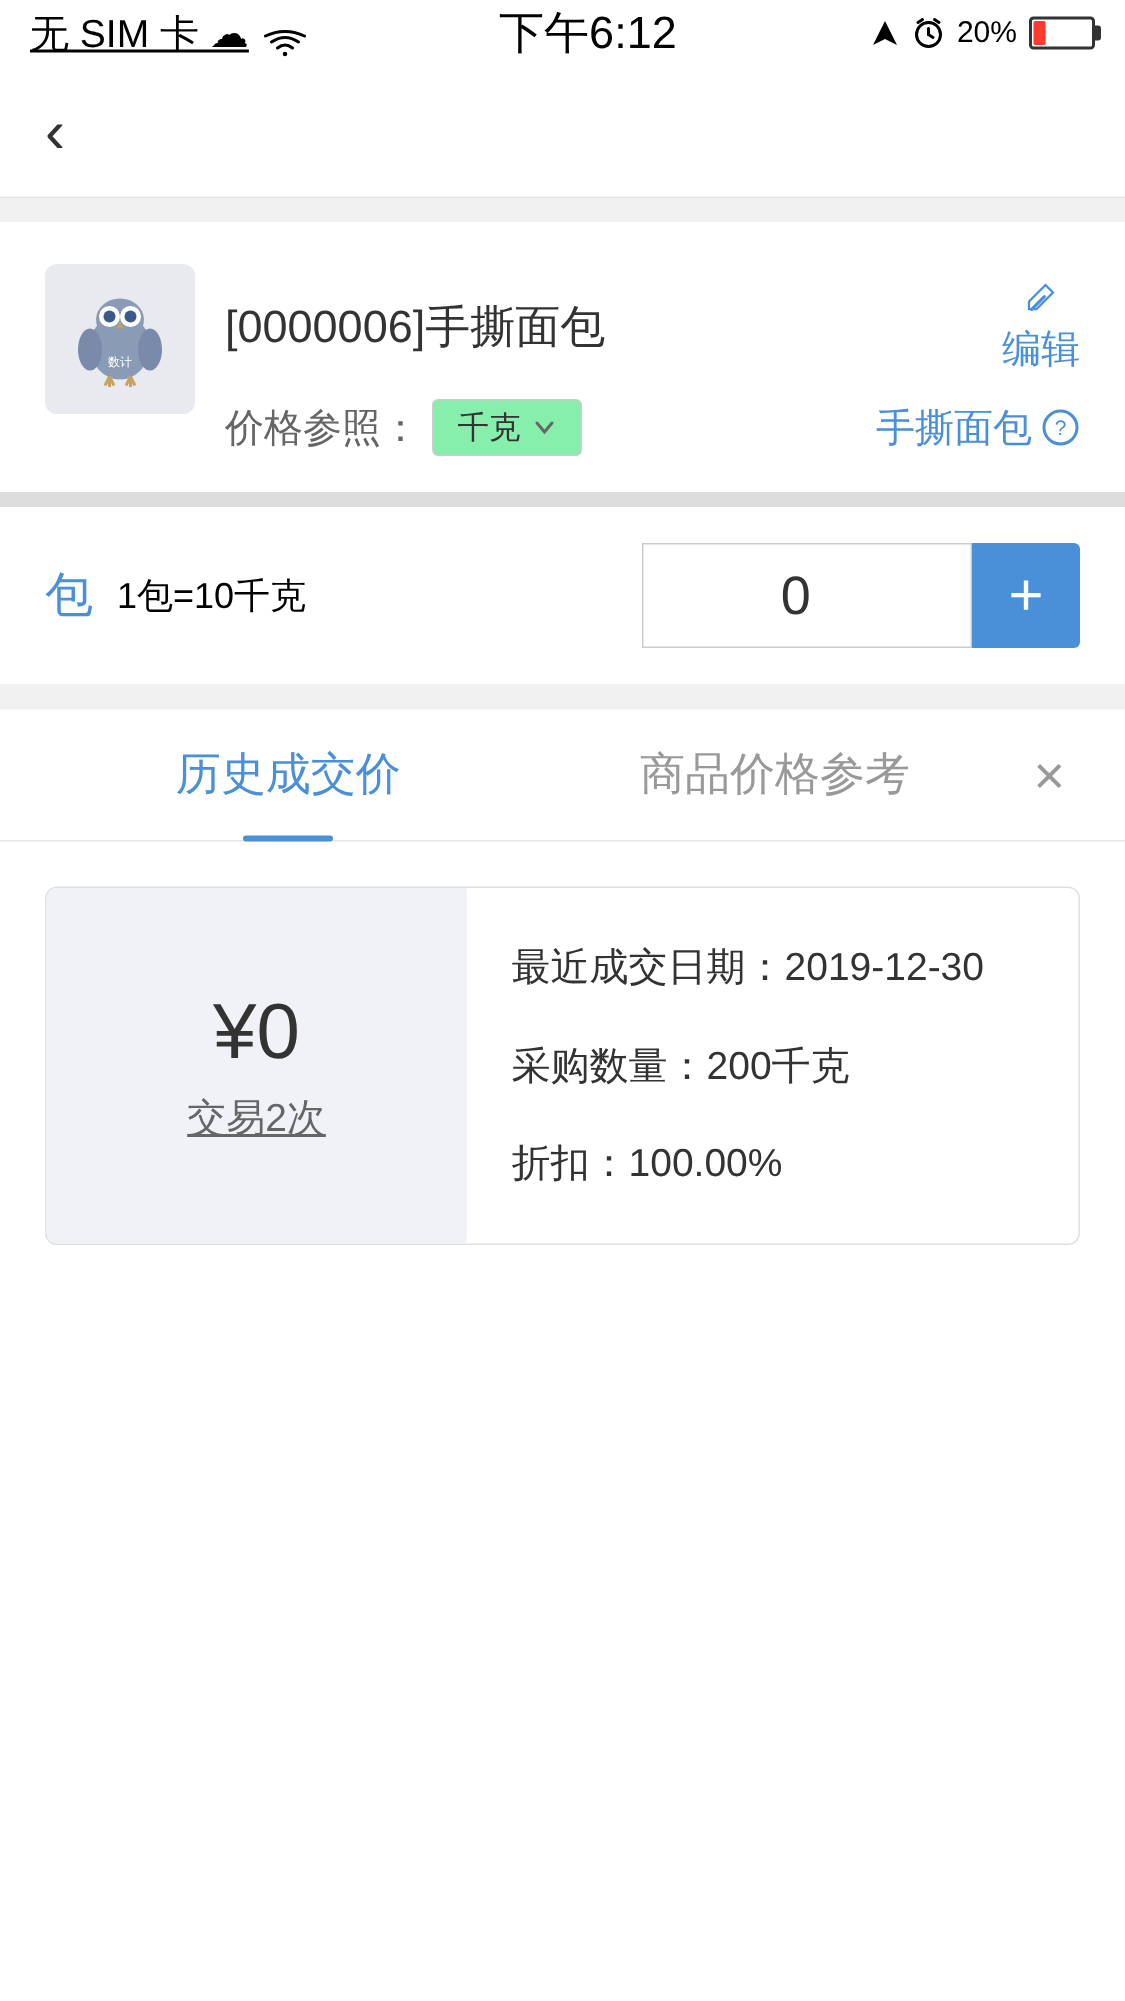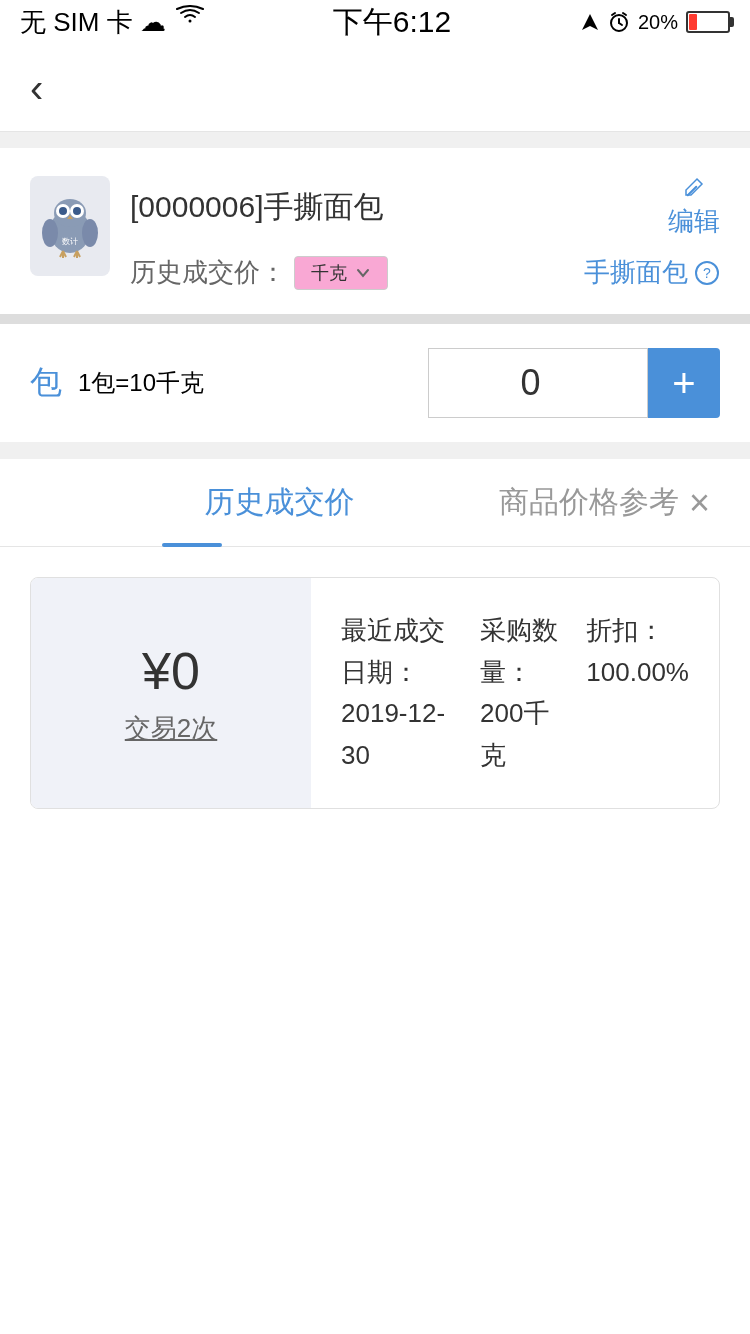--- a/index.html
+++ b/index.html
@@ -18,24 +18,25 @@
       height: 44px;
       background: #fff;
       display: flex;
       align-items: center;
       justify-content: space-between;
       padding: 0 20px;
       font-size: 28px;
     }
     .status-left {
       display: flex;
-      align-items: flex-start;
+      align-items: flex-end;
       gap: 10px;
       font-size: 26px;
       color: #000;
+      text-decoration: underline;
     }
     .status-center {
       font-size: 30px;
       font-weight: 500;
       color: #000;
     }
     .status-right {
       display: flex;
       align-items: center;
       gap: 8px;
@@ -102,35 +103,36 @@
       background: #fff;
       margin-top: 16px;
       padding: 28px 30px 24px;
     }
     .product-row {
       display: flex;
       align-items: flex-start;
       gap: 20px;
     }
     .product-thumb {
-      width: 80px;
+      width: 100px;
       height: 100px;
       background: #e8eaf0;
       border-radius: 8px;
       display: flex;
       align-items: center;
       justify-content: center;
       flex-shrink: 0;
     }
     .owl-logo {
       width: 70px;
       height: 70px;
     }
     .product-info {
       flex: 1;
+      margin-top: 11px;
     }
     .product-name-row {
       display: flex;
       justify-content: space-between;
       align-items: center;
       margin-bottom: 16px;
     }
     .product-name {
       font-size: 30px;
       color: #333;
@@ -151,23 +153,23 @@
       align-items: center;
     }
     .unit-label {
       font-size: 26px;
       color: #666;
     }
     .unit-select {
       border: 1px solid #ccc;
       border-radius: 4px;
       padding: 4px 16px;
-      font-size: 18px;
-      color: #333;
-      background: #f9a8d4;
+      font-size: 21px;
+      color: #333;
+      background: #86efac;
       display: flex;
       align-items: center;
       gap: 8px;
       cursor: pointer;
     }
     .price-ref {
       font-size: 26px;
       color: #4a90d9;
       display: flex;
       align-items: center;
@@ -248,21 +250,21 @@
     }
     .tab-item {
       flex: 1;
       text-align: center;
       font-size: 30px;
       color: #999;
       cursor: pointer;
       height: 88px;
       display: flex;
       flex-direction: column;
-      align-items: flex-end;
+      align-items: center;
       justify-content: center;
       position: relative;
     }
     .tab-item.active {
       color: #4a90d9;
     }
     .tab-item.active::after {
       content: '';
       position: absolute;
       bottom: 0;
@@ -310,21 +312,21 @@
     .price-transactions {
       font-size: 26px;
       color: #666;
       margin-top: 10px;
       text-decoration: underline;
     }
     .price-card-right {
       flex: 1;
       padding: 32px 30px;
       display: flex;
-      flex-direction: row;
+      flex-direction: column;
       justify-content: center;
       gap: 24px;
     }
     .price-detail-row {
       font-size: 26px;
       color: #333;
       line-height: 1.6;
     }
 
     
@@ -409,21 +411,21 @@
         <span class="edit-btn">
           <svg width="22" height="22" viewBox="0 0 22 22">
             <rect x="2" y="14" width="14" height="2" rx="1" fill="#4a90d9" transform="rotate(-45 9 15)"></rect>
             <path d="M14 3 L19 8 L8 19 L3 19 L3 14 Z" stroke="#4a90d9" stroke-width="1.5" fill="none"></path>
           </svg>
           <span>编辑</span>
         </span>
       </div>
       <div class="unit-row">
         <div style="display:flex;align-items:center;gap:8px;">
-          <span class="unit-label">历史成交价：</span>
+          <span class="unit-label">价格参照：</span>
           <div class="unit-select">
             <span>千克</span>
             <svg width="16" height="16" viewBox="0 0 16 16">
               <polyline points="3,5 8,11 13,5" stroke="#666" stroke-width="2" fill="none" stroke-linecap="round"></polyline>
             </svg>
           </div>
         </div>
         <div class="price-ref">
           <span>手撕面包</span>
           <svg width="26" height="26" viewBox="0 0 26 26">

